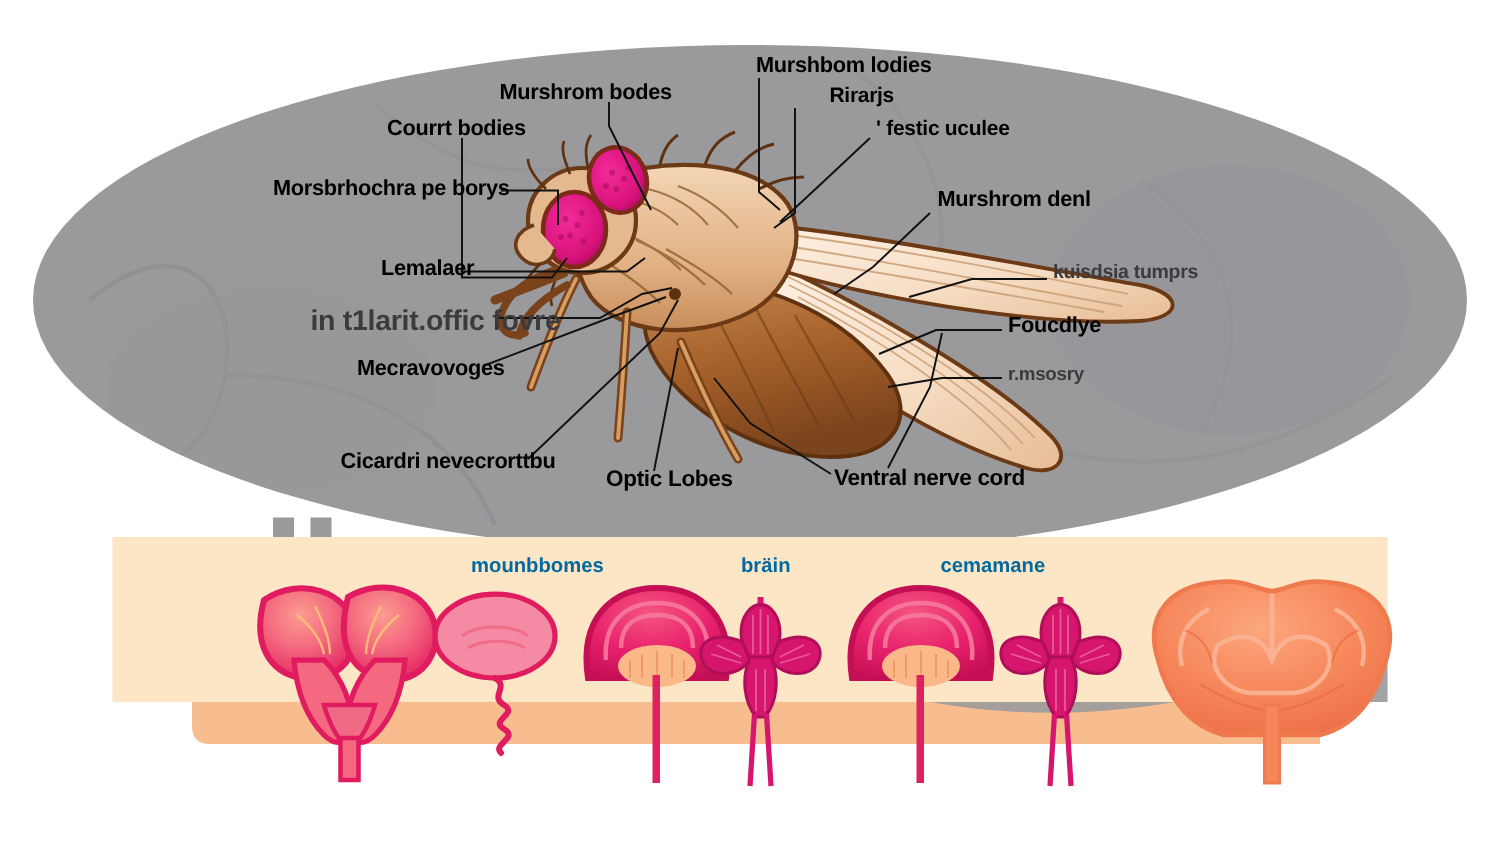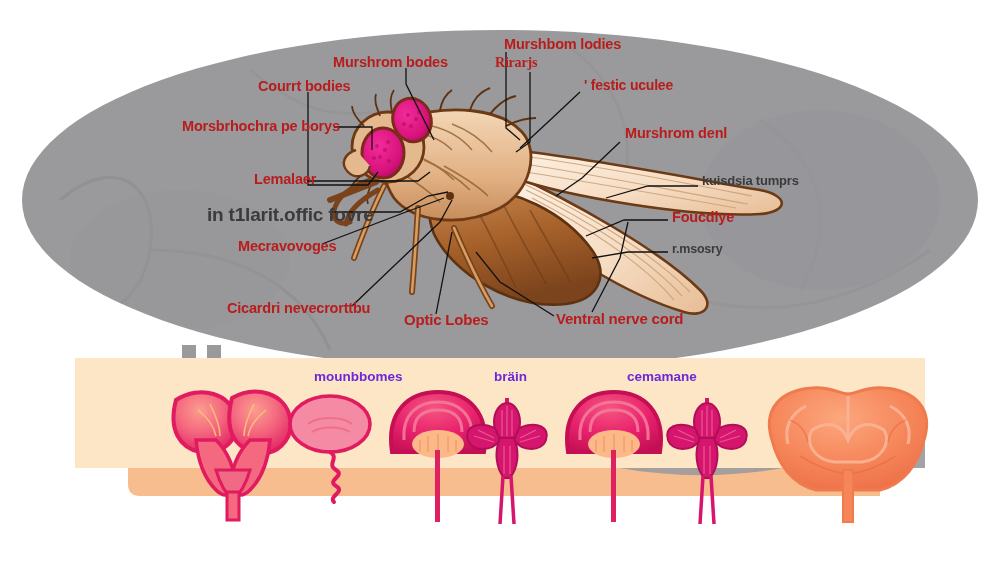--- a/index.html
+++ b/index.html
@@ -1,24 +1,24 @@
 <!DOCTYPE html>
 <html><head>
 <meta charset="utf-8">
 <title>Drosophila Nervous System Diagram</title>
 <style>
   html,body{margin:0;padding:0;background:#ffffff;}
   body{width:1000px;height:571px;overflow:hidden;
        font-family:"Liberation Sans","DejaVu Sans",sans-serif;}
   #stage{position:relative;width:1000px;height:571px;background:#ffffff;}
   #stage svg.layer{position:absolute;left:0;top:0;width:1000px;height:571px;}
-  .lbl{position:absolute;color:#b91c1c;font-weight:700;white-space:nowrap;
+  .lbl{position:absolute;color:#000000;font-weight:700;white-space:nowrap;
        letter-spacing:-0.2px;line-height:1;}
   .lbl.thin{font-weight:600;color:#3b3b3e;}
-  .panel-lbl{position:absolute;color:#6d28d9;font-weight:700;white-space:nowrap;font-size:13.5px;}
+  .panel-lbl{position:absolute;color:#0369a1;font-weight:700;white-space:nowrap;font-size:13.5px;}
 </style>
 </head>
 <body>
 
 <div id="stage">
 
   <svg class="layer" viewBox="0 0 1000 571">
     <defs>
       <clipPath id="ellipClip">
           <ellipse cx="500" cy="200" rx="478" ry="170"></ellipse>
@@ -327,21 +327,21 @@
         <rect x="843" y="470" width="10" height="52" fill="#f6865a" stroke="#ef7a4e" stroke-width="2"></rect>
       </g>
     </g>
   </svg>
 
   <div>
     <div class="lbl" style="left:182px;top:119px;font-size:14.5px;">Morsbrhochra pe borys</div>
     <div class="lbl" style="left:258px;top:79px;font-size:14.5px;">Courrt  bodies</div>
     <div class="lbl" style="left:333px;top:55px;font-size:14.5px;">Murshrom bodes</div>
     <div class="lbl" style="left:504px;top:37px;font-size:14.5px;">Murshbom lodies</div>
-    <div class="lbl" style="left:495px;top:56px;font-size:14px;font-family:Liberation Serif, serif;">Rirarjs</div>
+    <div class="lbl" style="left:553px;top:56px;font-size:14px;">Rirarjs</div>
     <div class="lbl" style="left:584px;top:78px;font-size:14px;">' festic  uculee</div>
     <div class="lbl" style="left:625px;top:126px;font-size:14.5px;">Murshrom denl</div>
     <div class="lbl thin" style="left:702px;top:174px;font-size:13px;">kuisdsia tumprs</div>
     <div class="lbl" style="left:672px;top:210px;font-size:14.5px;">Foucdlye</div>
     <div class="lbl thin" style="left:672px;top:243px;font-size:12.5px;">r.msosry</div>
     <div class="lbl" style="left:254px;top:172px;font-size:14.5px;">Lemalaer</div>
     <div class="lbl thin" style="left:207px;top:205px;font-size:19px;text-align:right;">in t1larit.offic fovre</div>
     <div class="lbl" style="left:238px;top:239px;font-size:14.5px;">Mecravovoges</div>
     <div class="lbl" style="left:227px;top:301px;font-size:14.5px;">Cicardri nevecrorttbu</div>
     <div class="lbl" style="left:404px;top:312px;font-size:15px;">Optic Lobes</div>

